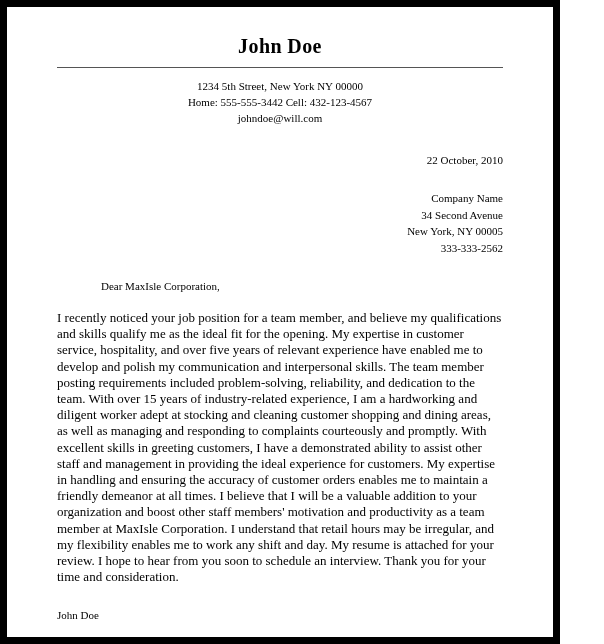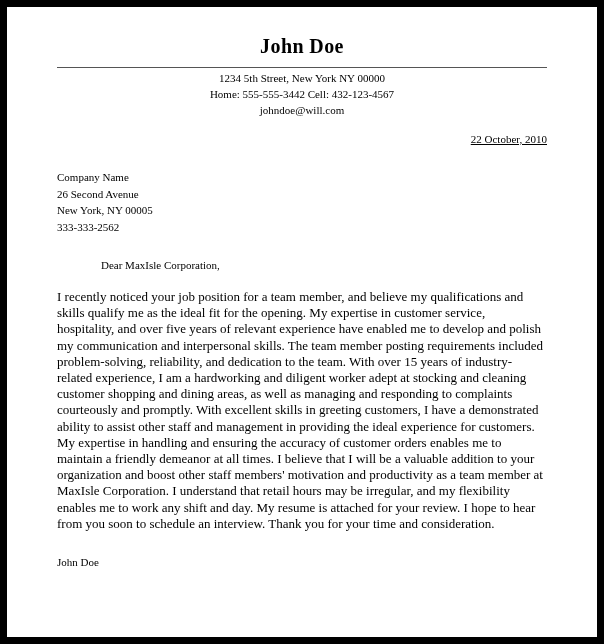--- a/index.html
+++ b/index.html
@@ -6,21 +6,21 @@
     margin: 0;
     padding: 0;
     background: #ffffff;
   }
   body {
     font-family: "Liberation Serif", "DejaVu Serif", serif;
     color: #000000;
   }
   .page {
     position: relative;
-    width: 604px;
+    width: 560px;
     height: 644px;
     box-sizing: border-box;
     background: #0f172a;
     border: 7px solid #000000;
     overflow: hidden;
   }
   .sheet {
     position: absolute;
     left: 0;
     top: 0;
@@ -42,39 +42,39 @@
   .header-rule {
     border: 0;
     border-top: 1.5px solid #555555;
     margin: 4px 0 0 0;
     width: 100%;
   }
   .contact-block {
     text-align: center;
     font-size: 11px;
     line-height: 16px;
-    margin-top: 2px;
+    margin-top: 10px;
   }
   .contact-line {
     display: block;
   }
   .date-line {
     text-align: right;
     font-size: 11px;
     line-height: 16px;
-    margin-top: 13px;
-    text-decoration: underline;
+    margin-top: 26px;
   }
   .recipient-block {
     font-size: 11px;
     line-height: 16.5px;
     margin-top: 22px;
   }
   .recipient-line {
     display: block;
+    text-align: right;
   }
   .salutation {
     font-size: 11px;
     line-height: 16px;
     margin-top: 22px;
     margin-left: 44px;
   }
   .body-paragraph {
     font-size: 13px;
     line-height: 16.2px;
@@ -101,21 +101,21 @@
     <div class="contact-block">
       <span class="contact-line">1234 5th Street, New York NY 00000</span>
       <span class="contact-line">Home: 555-555-3442 Cell: 432-123-4567</span>
       <span class="contact-line">johndoe@will.com</span>
     </div>
 
     <div class="date-line">22 October, 2010</div>
 
     <div class="recipient-block">
       <span class="recipient-line">Company Name</span>
-      <span class="recipient-line">26 Second Avenue</span>
+      <span class="recipient-line">34 Second Avenue</span>
       <span class="recipient-line">New York, NY 00005</span>
       <span class="recipient-line">333-333-2562</span>
     </div>
 
     <div class="salutation">Dear MaxIsle Corporation,</div>
 
     <div class="body-paragraph">I recently noticed your job position for a team member, and believe my qualifications and skills qualify me as the ideal fit for the opening. My expertise in customer service, hospitality, and over five years of relevant experience have enabled me to develop and polish my communication and interpersonal skills. The team member posting requirements included problem-solving, reliability, and dedication to the team. With over 15 years of industry-related experience, I am a hardworking and diligent worker adept at stocking and cleaning customer shopping and dining areas, as well as managing and responding to complaints courteously and promptly. With excellent skills in greeting customers, I have a demonstrated ability to assist other staff and management in providing the ideal experience for customers. My expertise in handling and ensuring the accuracy of customer orders enables me to maintain a friendly demeanor at all times. I believe that I will be a valuable addition to your organization and boost other staff members' motivation and productivity as a team member at MaxIsle Corporation. I understand that retail hours may be irregular, and my flexibility enables me to work any shift and day. My resume is attached for your review. I hope to hear from you soon to schedule an interview. Thank you for your time and consideration.</div>
 
     <div class="signature">John Doe</div>
 

